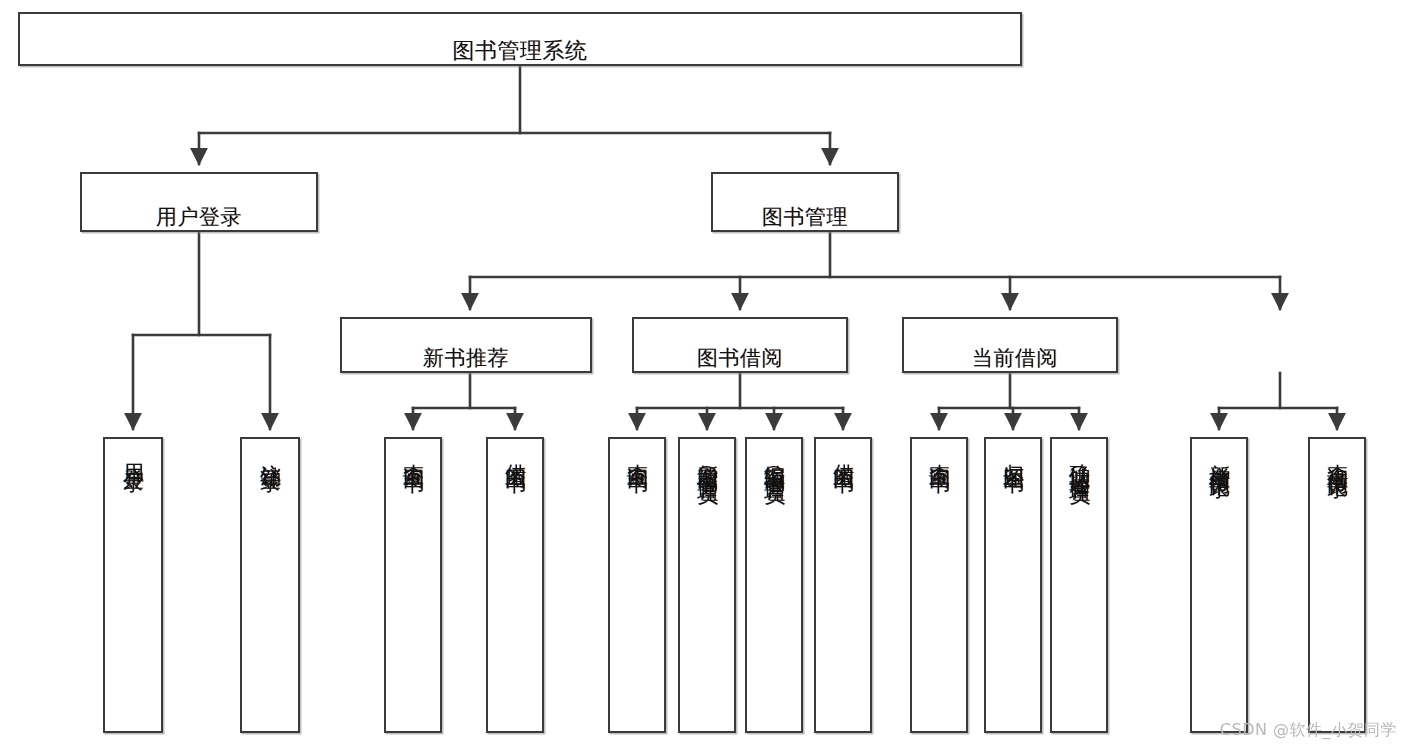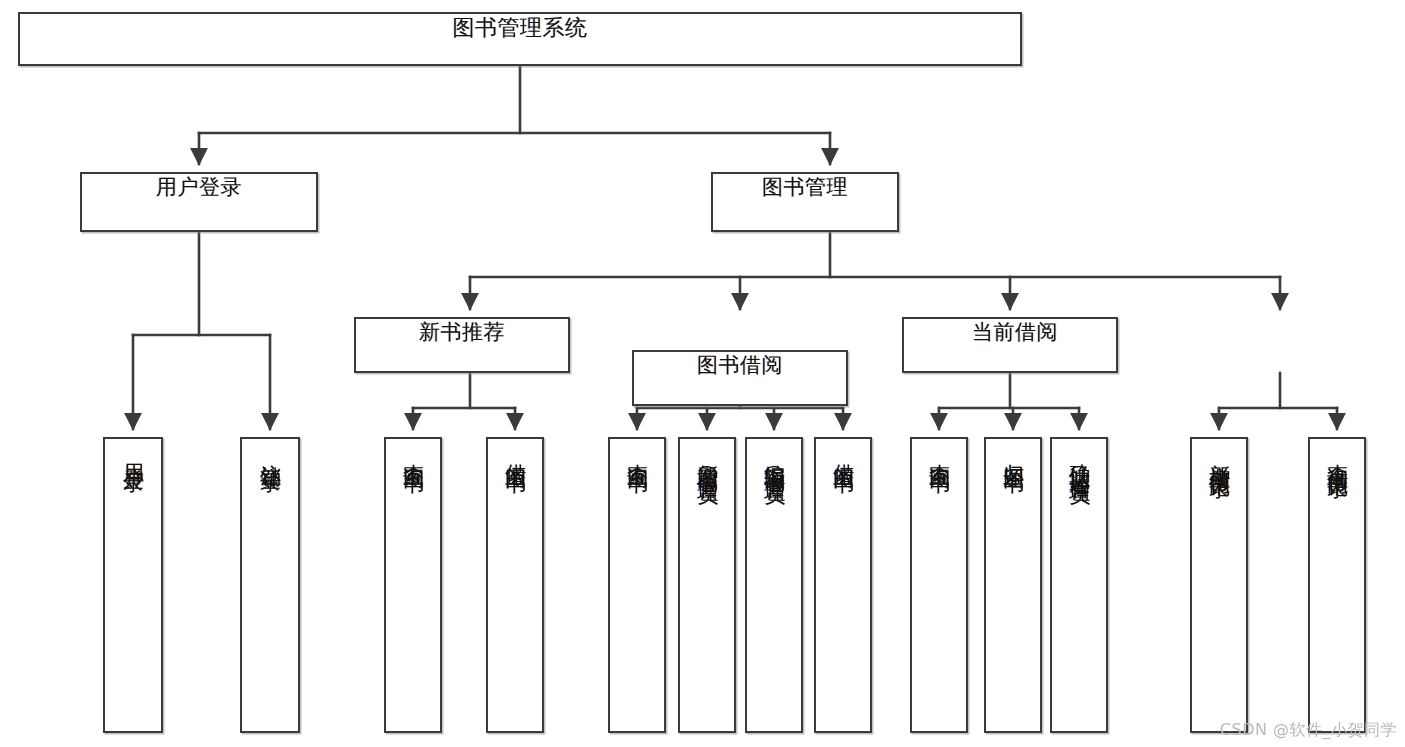--- a/index.html
+++ b/index.html
@@ -10,21 +10,21 @@
   }
   #canvas{position:absolute;left:0;top:0;width:1405px;height:747px;}
   svg.lines{position:absolute;left:0;top:0;width:1405px;height:747px;pointer-events:none;}
 
   .node{
     position:absolute;
     box-sizing:border-box;
     background:#ffffff;
     border:2.4px solid #3b3b3b;
     display:flex;
-    align-items:flex-start;
+    align-items:flex-end;
     justify-content:center;
     box-shadow:1.5px 1.5px 0 0 rgba(140,140,140,.55);
   }
   .node .label{
     color:#111111;
     font-size:21px;
     line-height:1.25;
     letter-spacing:.5px;
     white-space:nowrap;
     text-shadow:0.7px 0 0 rgba(220,140,70,.40), -0.7px 0 0 rgba(90,150,230,.40);
@@ -115,24 +115,24 @@
     <span class="label">图书管理系统</span>
   </div>
 
   <div class="node lvl1" style="left:80px;top:172px;width:238px;height:60px;">
     <span class="label">用户登录</span>
   </div>
   <div class="node lvl1" style="left:711px;top:172px;width:188px;height:60px;">
     <span class="label">图书管理</span>
   </div>
 
-  <div class="node lvl2" style="left:354px;top:317px;width:216px;height:56px;">
+  <div class="node lvl2" style="left:340px;top:317px;width:252px;height:56px;">
     <span class="label">新书推荐</span>
   </div>
-  <div class="node lvl2" style="left:632px;top:317px;width:216px;height:56px;margin-top:33px;">
+  <div class="node lvl2" style="left:632px;top:317px;width:216px;height:56px;">
     <span class="label">图书借阅</span>
   </div>
   <div class="node lvl2" style="left:902px;top:317px;width:216px;height:56px;padding-left:10px;">
     <span class="label">当前借阅</span>
   </div>
 
   <div class="node leaf" style="left:103px;top:437px;width:60px;height:296px;">
     <span class="label">用户登录</span>
   </div>
   <div class="node leaf" style="left:240px;top:437px;width:60px;height:296px;">

